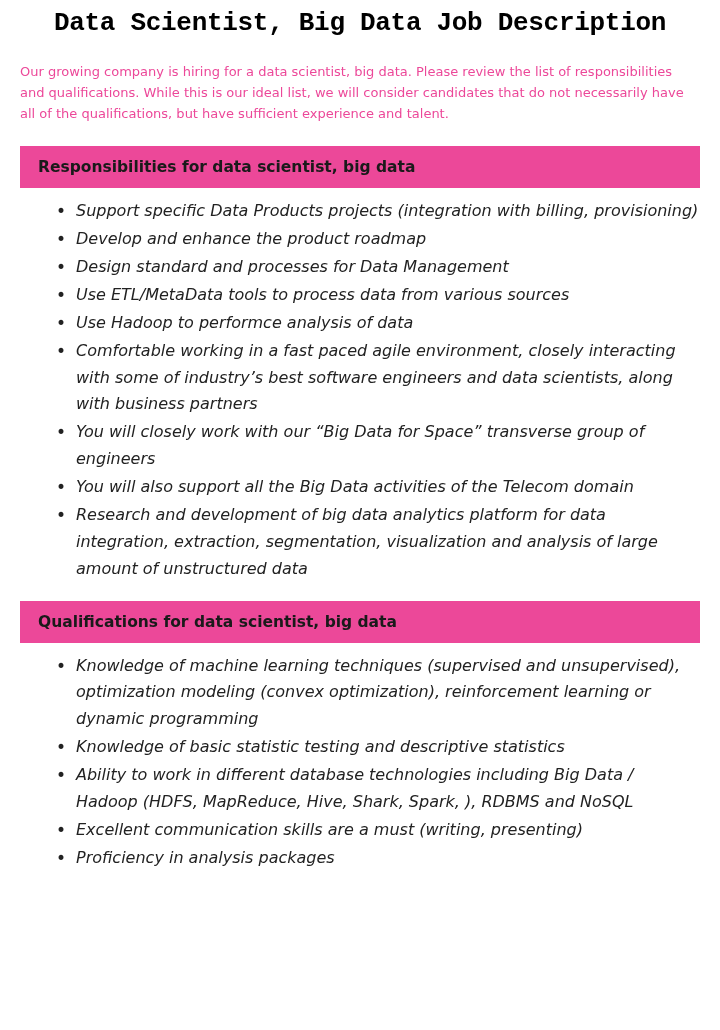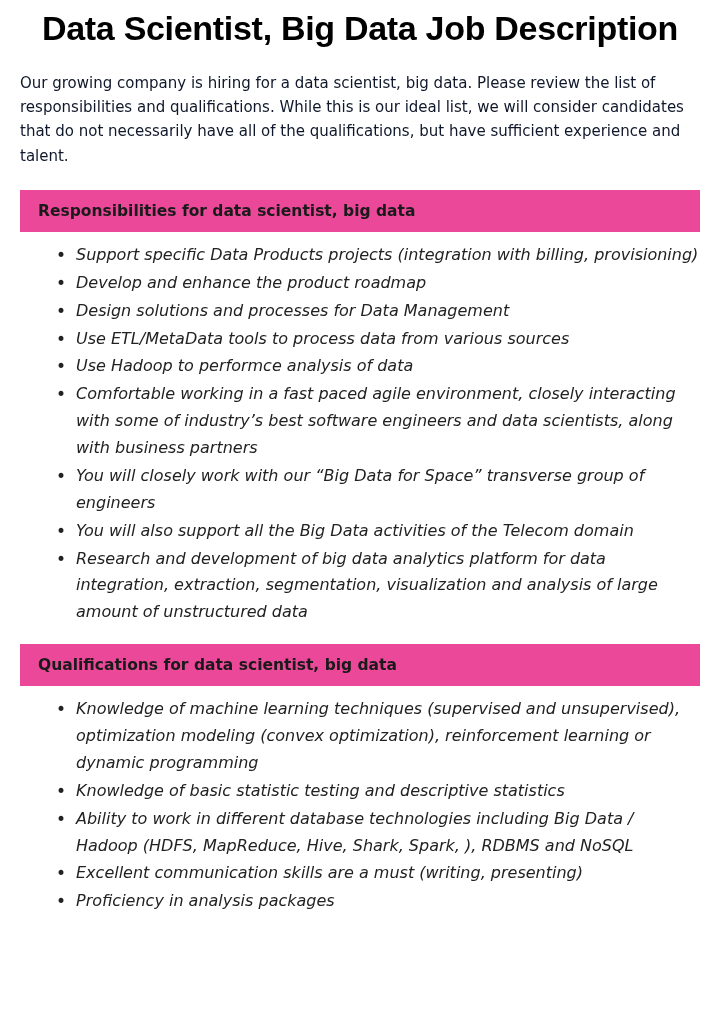--- a/index.html
+++ b/index.html
@@ -12,34 +12,34 @@
     min-height: 1030px;
     font-family: "DejaVu Sans", sans-serif;
     color: #1a1a1a;
   }
   .page {
     width: 720px;
     box-sizing: border-box;
     padding: 0 20px 10px 20px;
   }
   .doc-title {
-    font-family: Liberation Sans, sans-serif;
-    font-size: 34px;
+    font-family: Liberation Mono, monospace;
+    font-size: 26px;
     font-weight: bold;
     text-align: center;
     margin: 8px 0 22px 0;
     letter-spacing: -0.3px;
     line-height: 1.2;
     color: #000000;
   }
   .intro {
-    font-size: 15px;
+    font-size: 13px;
     line-height: 1.62;
     margin: 0 0 22px 0;
-    color: #0f172a;
+    color: #ec4899;
   }
   .section-header {
     background: #ec4899;
     font-size: 15.5px;
     font-weight: bold;
     padding: 12px 0 12px 18px;
     margin: 0 0 6px 0;
     color: #1a1a1a;
   }
   .section-block {
@@ -75,21 +75,21 @@
 
   <h1 class="doc-title">Data Scientist, Big Data Job Description</h1>
 
   <p class="intro">Our growing company is hiring for a data scientist, big data. Please review the list of responsibilities and qualifications. While this is our ideal list, we will consider candidates that do not necessarily have all of the qualifications, but have sufficient experience and talent.</p>
 
   <div class="section-block">
     <div class="section-header">Responsibilities for data scientist, big data</div>
     <ul class="bullets">
       <li>Support specific Data Products projects (integration with billing, provisioning)</li>
       <li>Develop and enhance the product roadmap</li>
-      <li>Design solutions and processes for Data Management</li>
+      <li>Design standard and processes for Data Management</li>
       <li>Use ETL/MetaData tools to process data from various sources</li>
       <li>Use Hadoop to performce analysis of data</li>
       <li>Comfortable working in a fast paced agile environment, closely interacting with some of industry’s best software engineers and data scientists, along with business partners</li>
       <li>You will closely work with our “Big Data for Space” transverse group of engineers</li>
       <li>You will also support all the Big Data activities of the Telecom domain</li>
       <li>Research and development of big data analytics platform for data integration, extraction, segmentation, visualization and analysis of large amount of unstructured data</li>
     </ul>
   </div>
 
   <div class="section-block">

